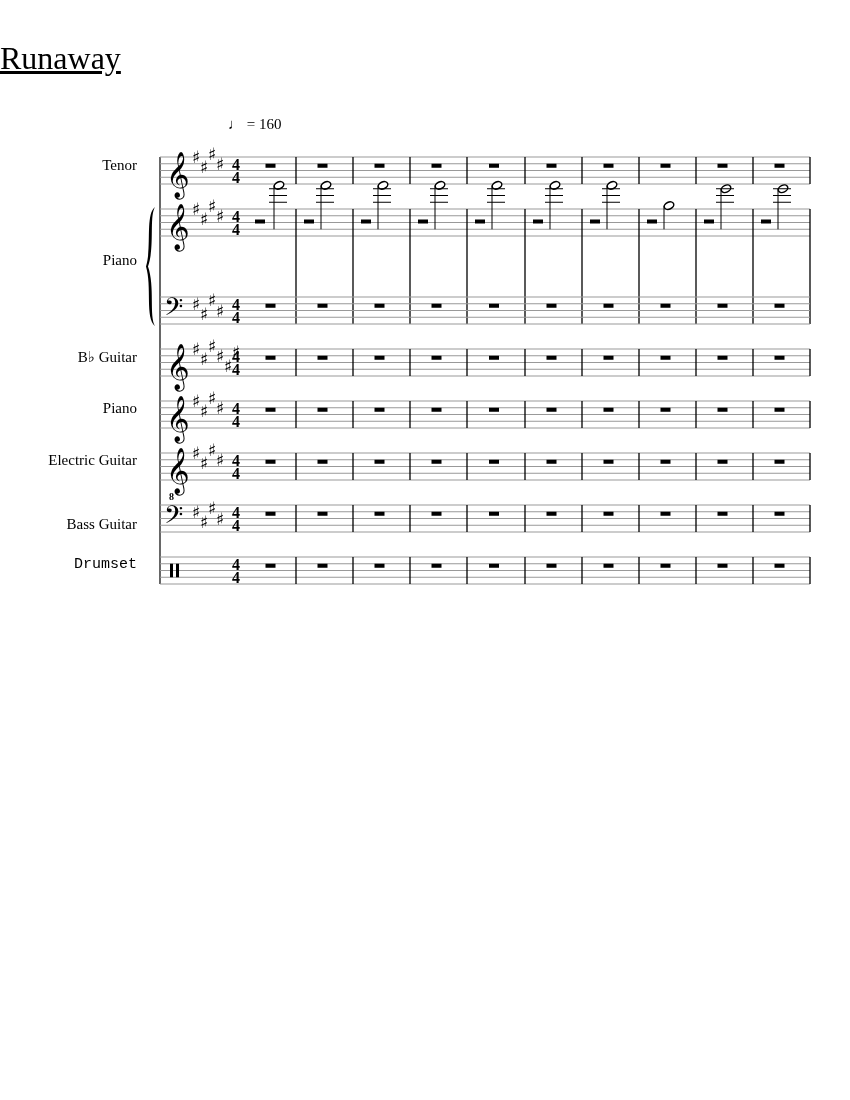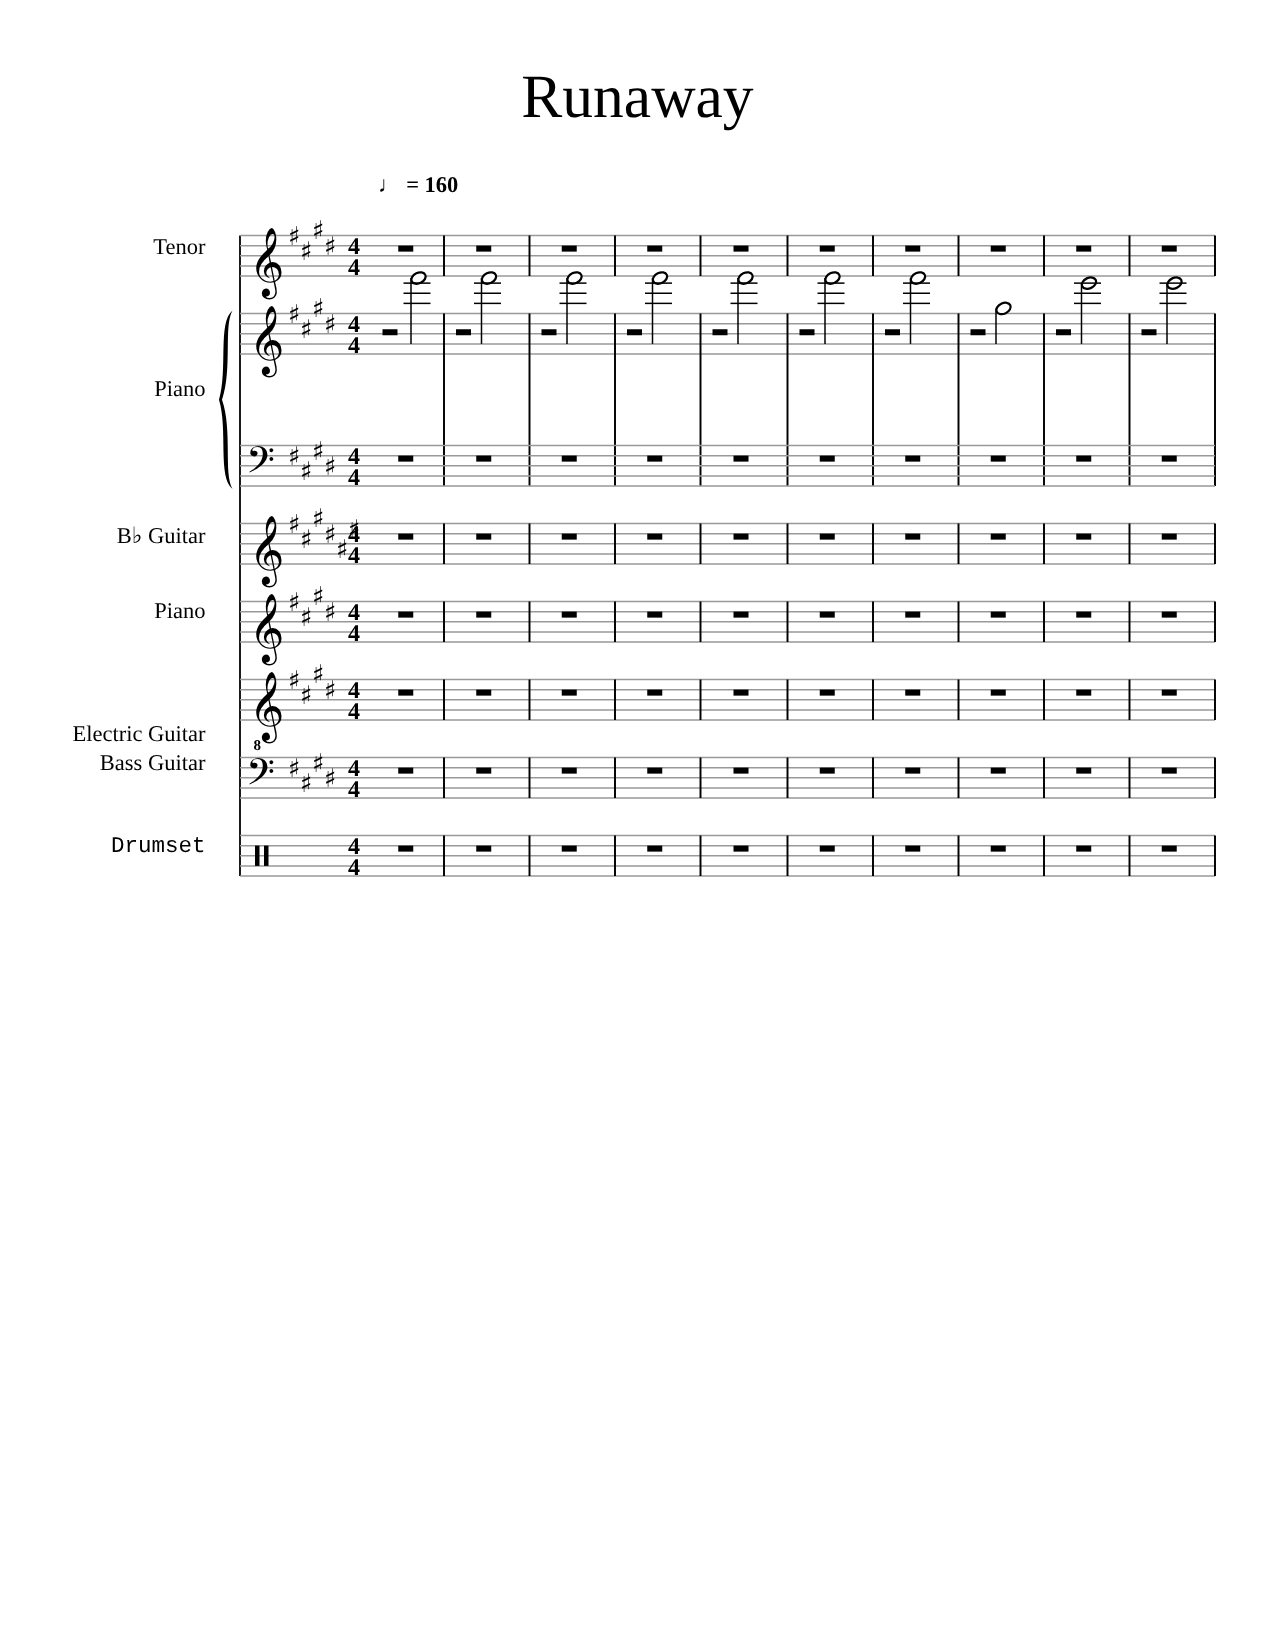--- a/index.html
+++ b/index.html
@@ -1,34 +1,34 @@
 <!DOCTYPE html>
 <html><head>
 <meta charset="utf-8">
 <style>
   html, body { margin:0; padding:0; background:#fff; }
   body { width:850px; height:1100px; position:relative; overflow:hidden; font-family:"Liberation Serif", serif; color:#000; }
-  .title { position:absolute; left:0; width:850px; top:40px; text-align:center; font-size:41px; }
-  .tempo { position:absolute; left:228px; top:116px; font-size:15px; font-weight:bold;margin-left:24px; }
+  .title { position:absolute; left:0; width:850px; top:40px; font-size:32px;text-decoration:underline; }
+  .tempo { position:absolute; left:228px; top:116px; font-size:15px; font-weight:normal; }
   .inst-label { position:absolute; right:713px; font-size:15px; white-space:nowrap; text-align:left; }
   svg { position:absolute; left:0; top:0; }
 </style>
 </head>
 <body>
 
 <div class="title">Runaway</div>
 <div class="tempo"><span>♩</span> <span>= 160</span></div>
 
 <div id="labels">
     <div class="inst-label" style="top: 157px;">Tenor</div>
     <div class="inst-label" style="top: 252px;">Piano</div>
     <div class="inst-label" style="top: 348px;">B♭ Guitar</div>
     <div class="inst-label" style="top: 400px;">Piano</div>
-    <div class="inst-label" style="top: 452px; margin-top: 30px;">Electric Guitar</div>
-    <div class="inst-label" style="top: 501px; margin-left: 12px;">Bass Guitar</div>
+    <div class="inst-label" style="top: 452px;">Electric Guitar</div>
+    <div class="inst-label" style="top: 516px; margin-left: 12px;">Bass Guitar</div>
     <div class="inst-label" style="top: 556px; font-family: Liberation Mono, monospace;">Drumset</div>
   </div>
 <svg id="music" width="850" height="1100" viewBox="0 0 850 1100">
     <line x1="160" y1="157" x2="160" y2="584" stroke="#000" stroke-width="1.2"></line>
     <path d="M155 207 C145 215, 152 246.5, 146 266.5 C152 286.5, 145 318, 155 326 C149 316, 155 286.5, 148 266.5 C155 246.5, 149 217, 155 207Z" fill="#000"></path>
     <g>
       <line x1="160" y1="157" x2="810" y2="157" stroke="#999" stroke-width="1"></line>
       <line x1="160" y1="163.75" x2="810" y2="163.75" stroke="#999" stroke-width="1"></line>
       <line x1="160" y1="170.5" x2="810" y2="170.5" stroke="#999" stroke-width="1"></line>
       <line x1="160" y1="177.25" x2="810" y2="177.25" stroke="#999" stroke-width="1"></line>

